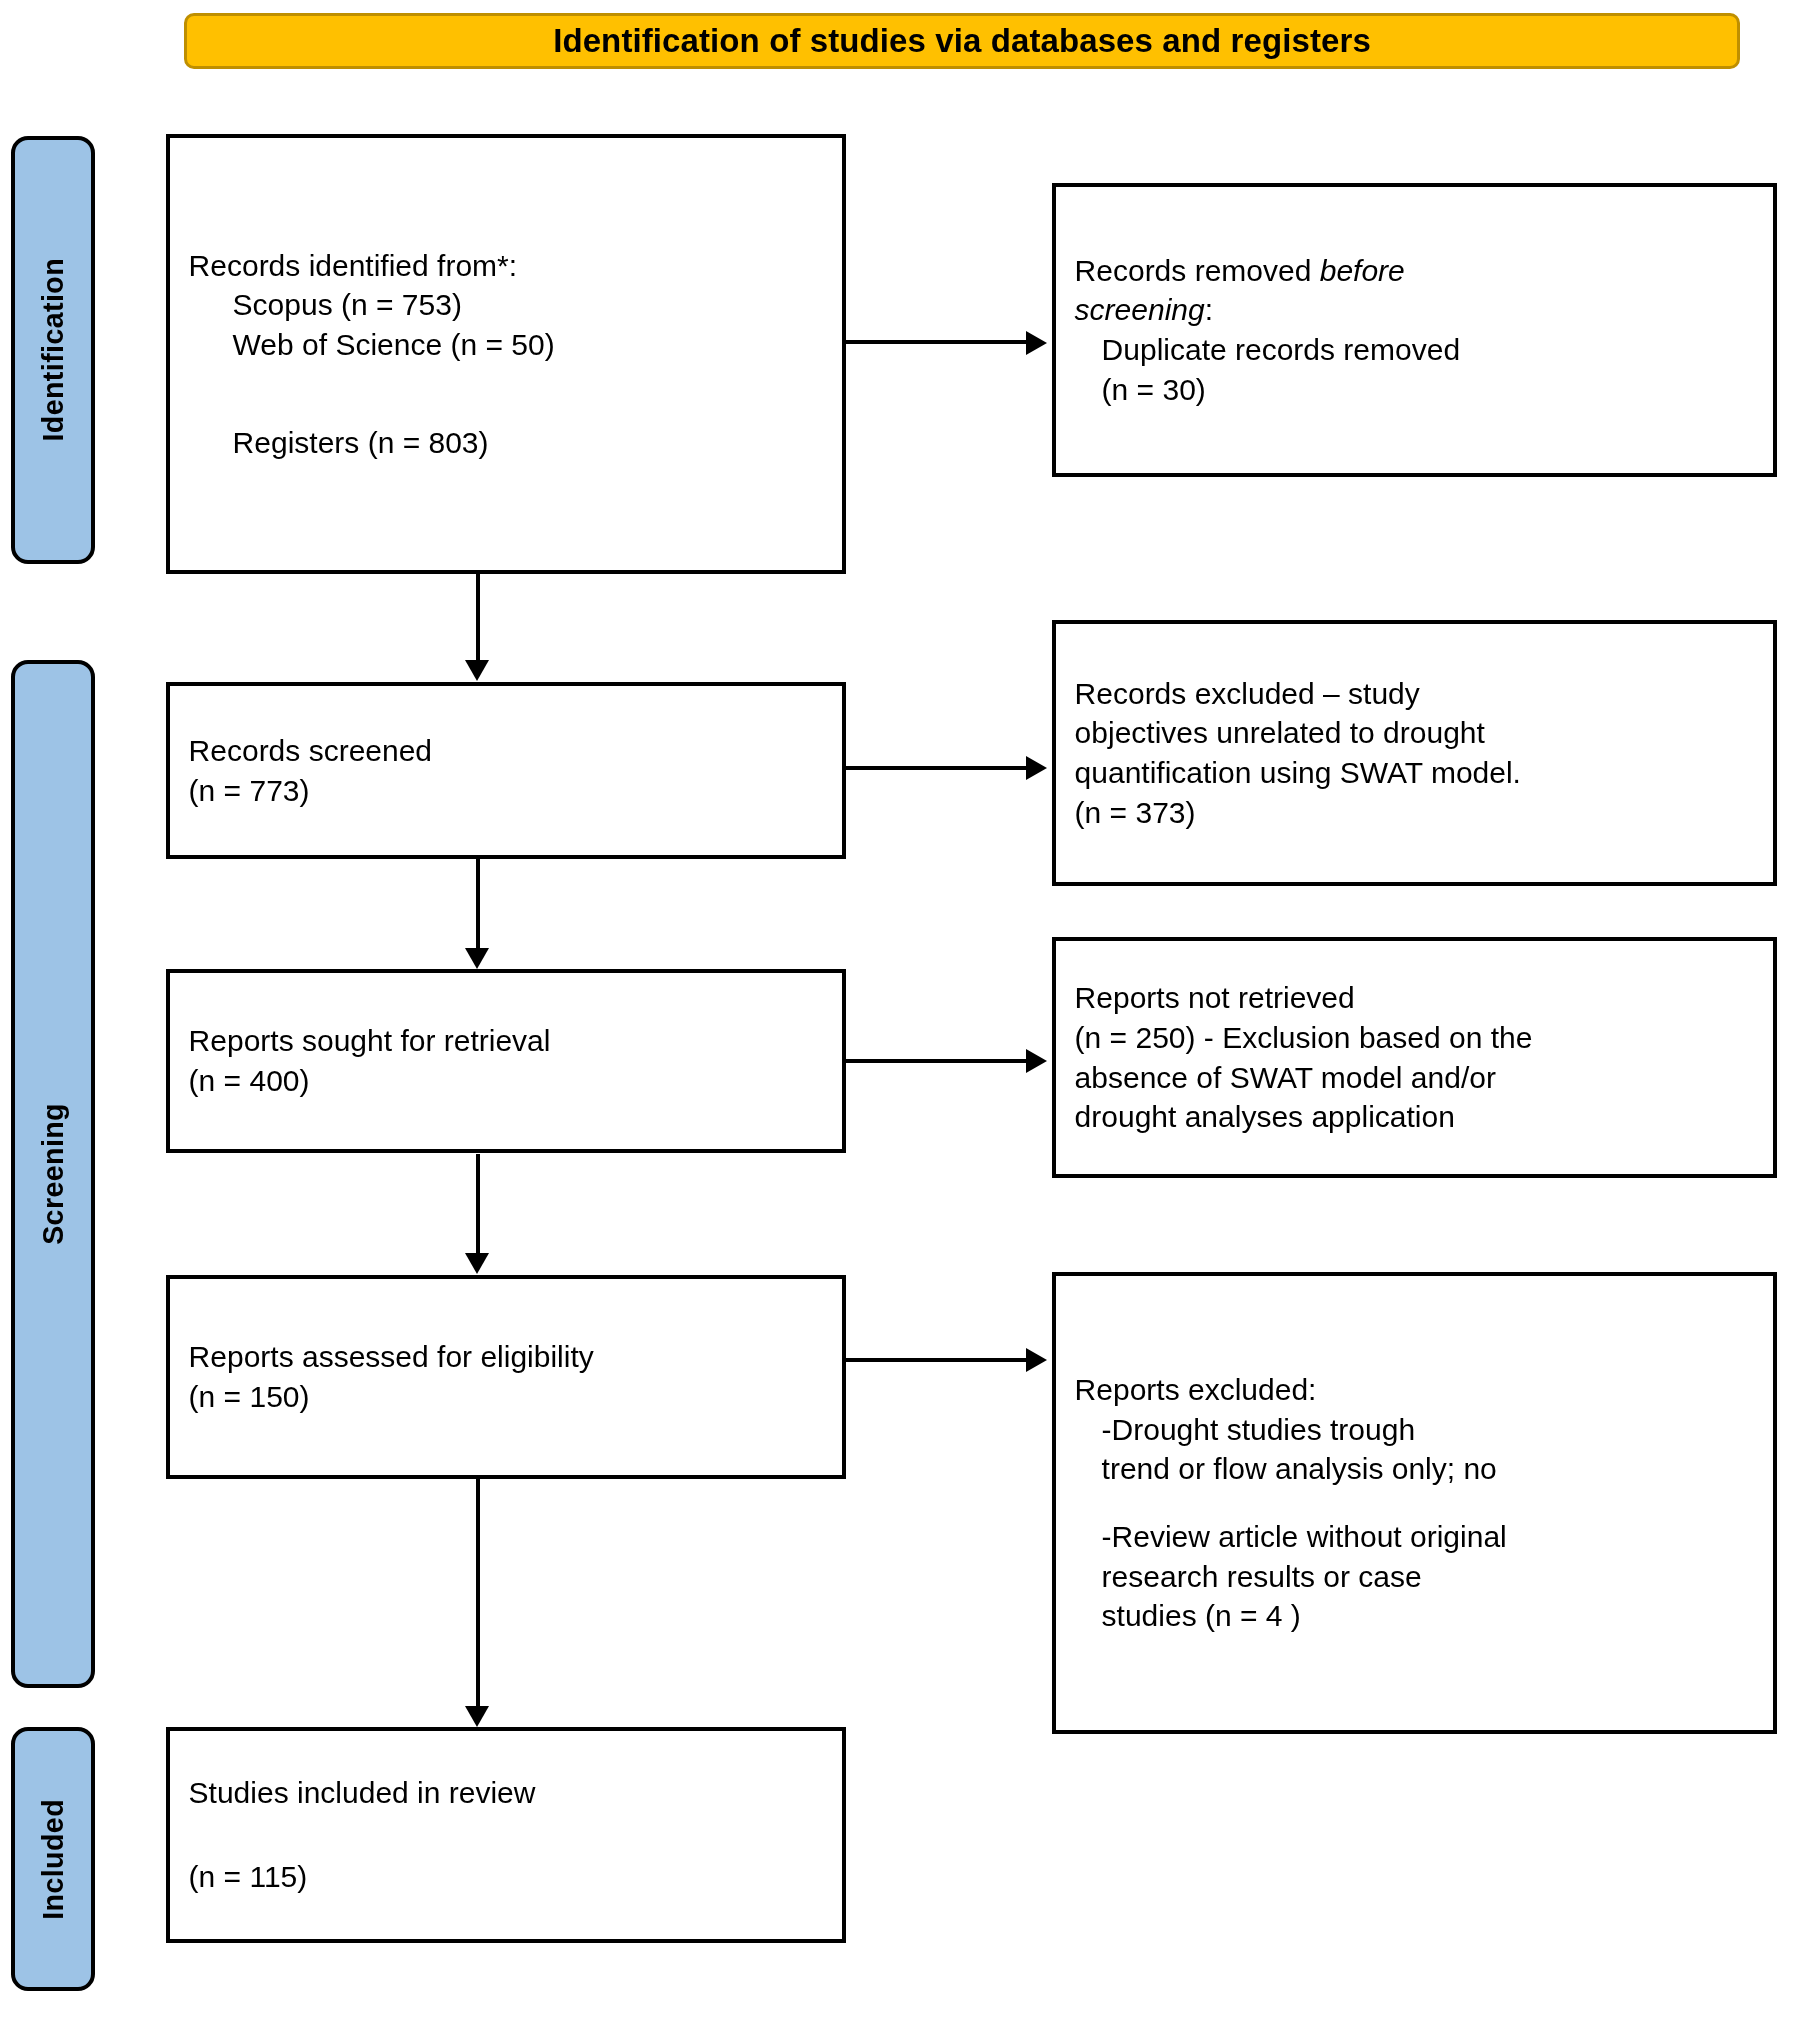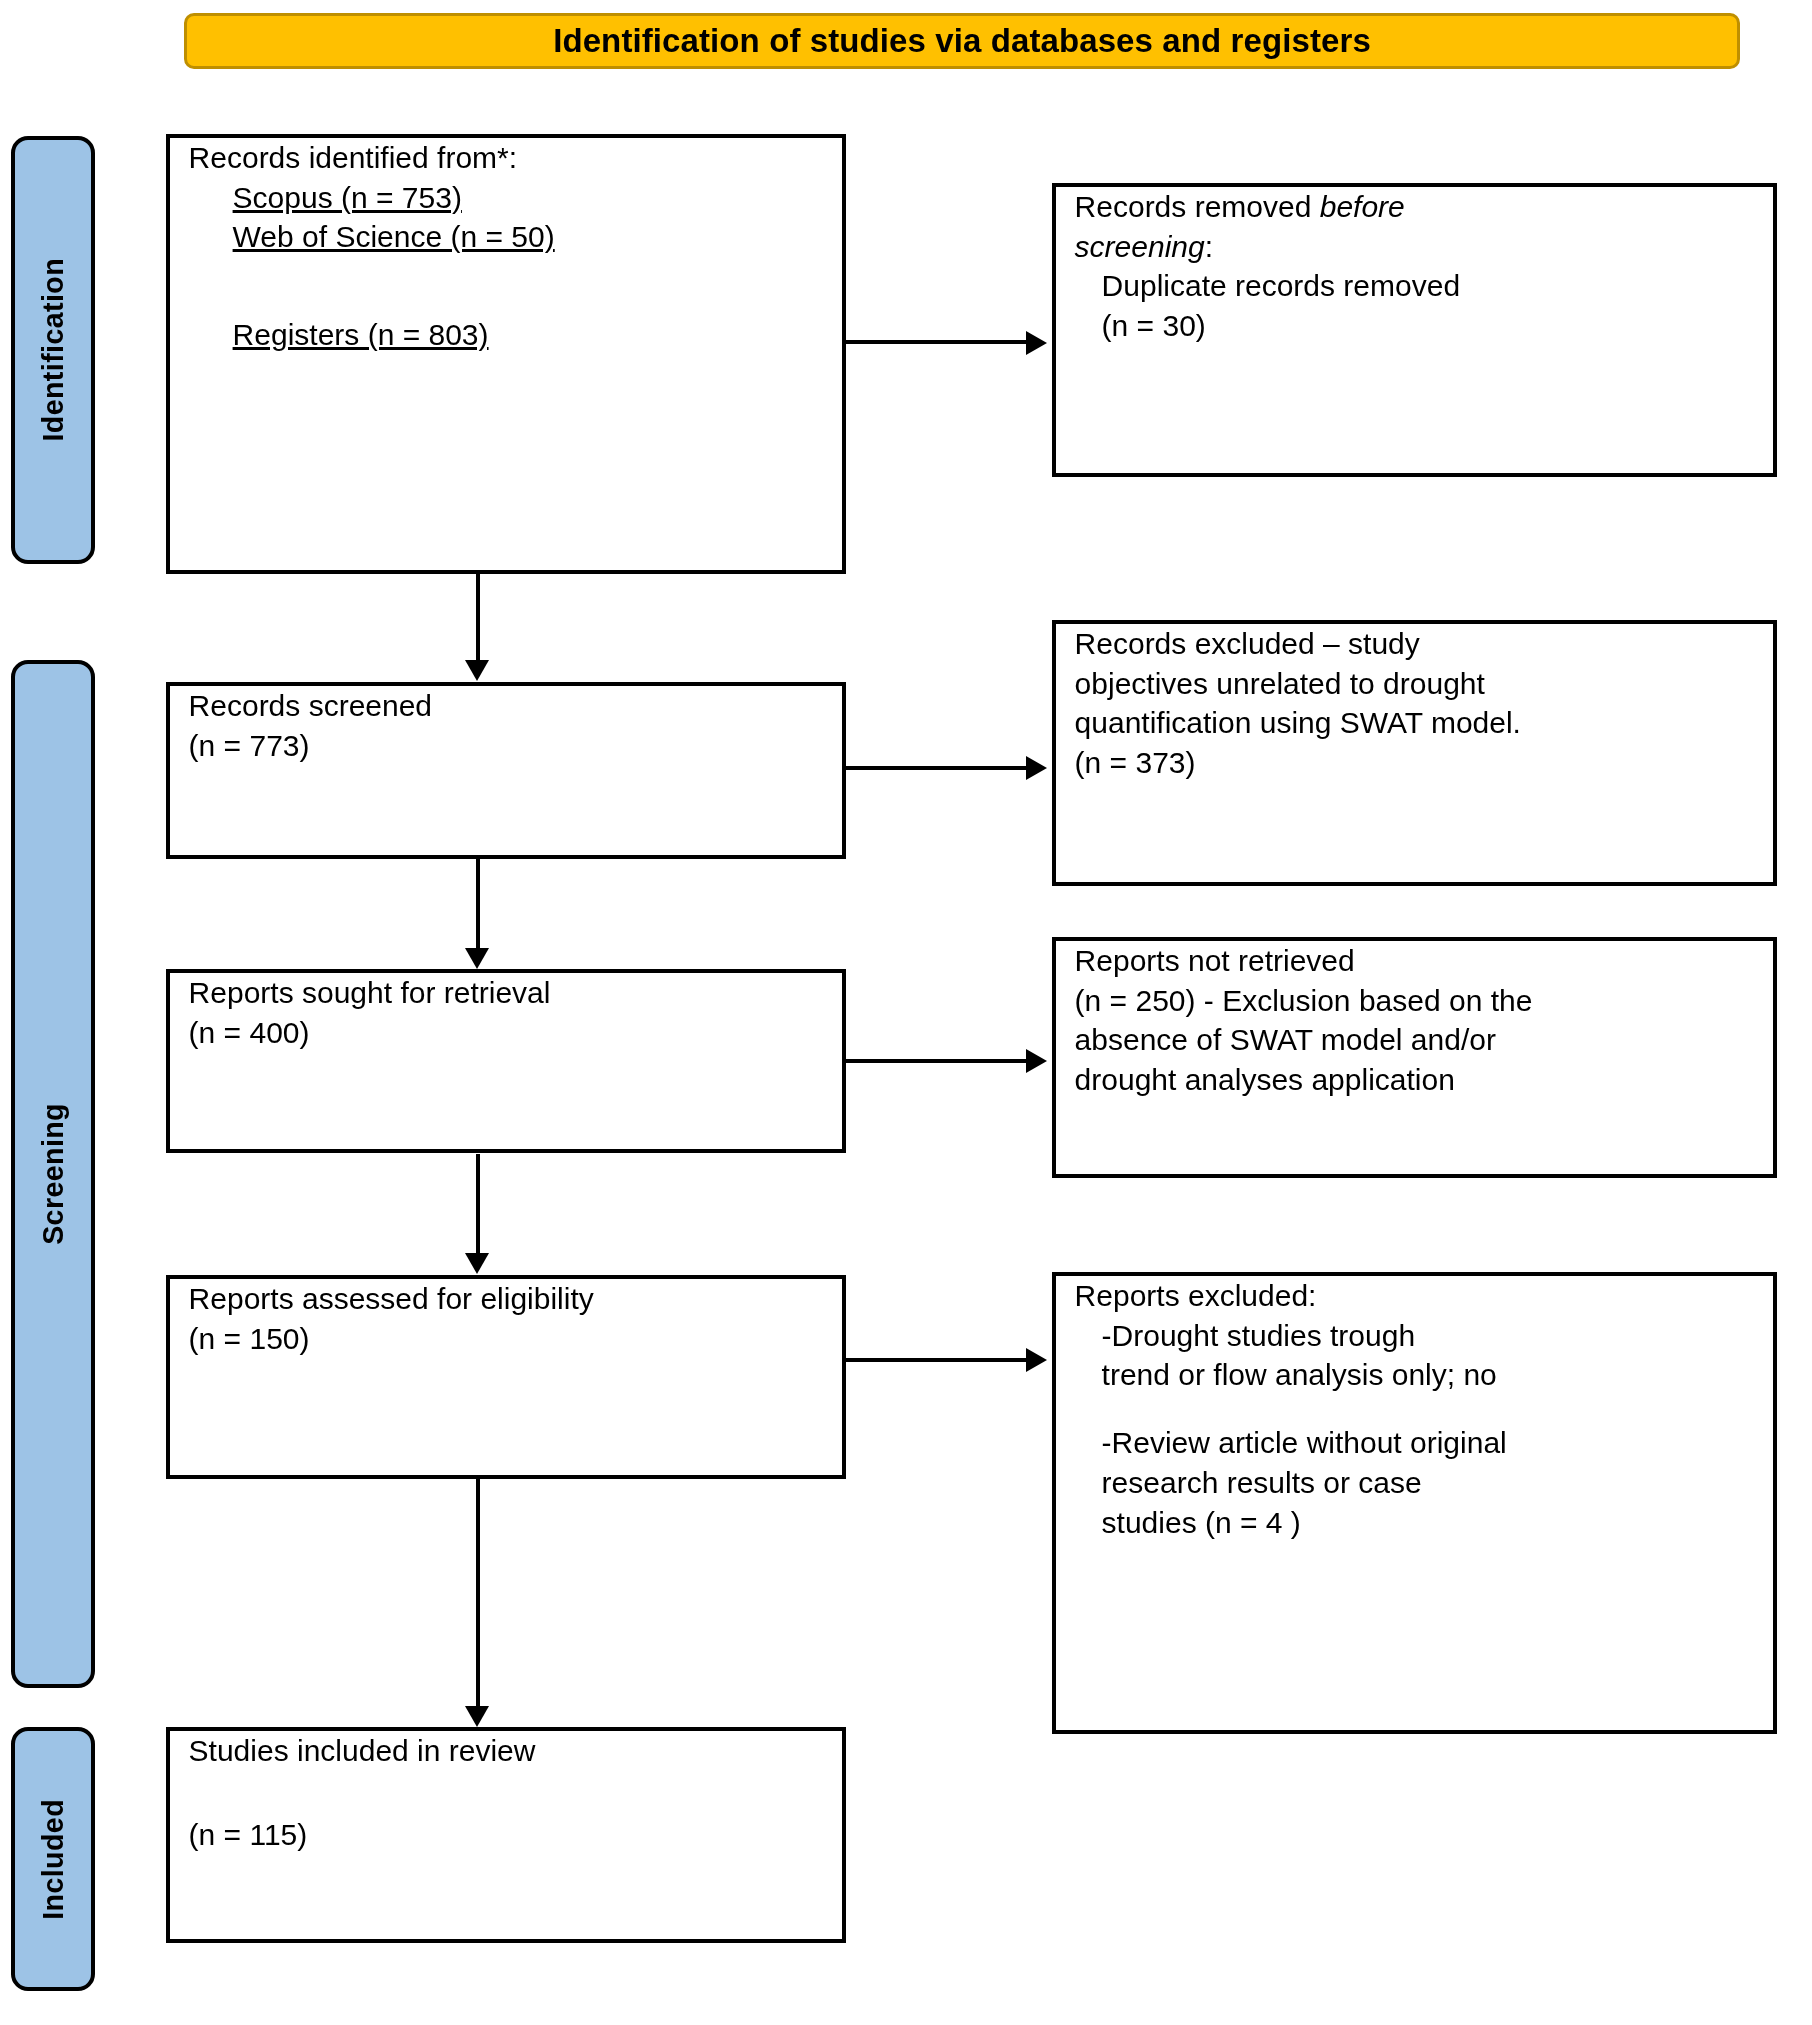--- a/index.html
+++ b/index.html
@@ -67,30 +67,30 @@
 
   
   .flow-box {
     position: absolute;
     background: #ffffff;
     border: 4.3px solid #000000;
     box-sizing: border-box;
     padding: 0 18.6px;
     display: flex;
     flex-direction: column;
+    justify-content: center;
   }
   .flow-box .line {
     font-size: 30px;
     line-height: 1.32;
     color: #000000;
     white-space: pre-wrap;
   }
   .flow-box .line.indent {
     padding-left: 44px;
-    text-decoration: underline;
   }
   .flow-box .line.indent-sm {
     padding-left: 27px;
   }
   .flow-box .line.gap {
     margin-top: 58px;
   }
   .flow-box .line.gap-sm {
     margin-top: 28.6px;
   }

